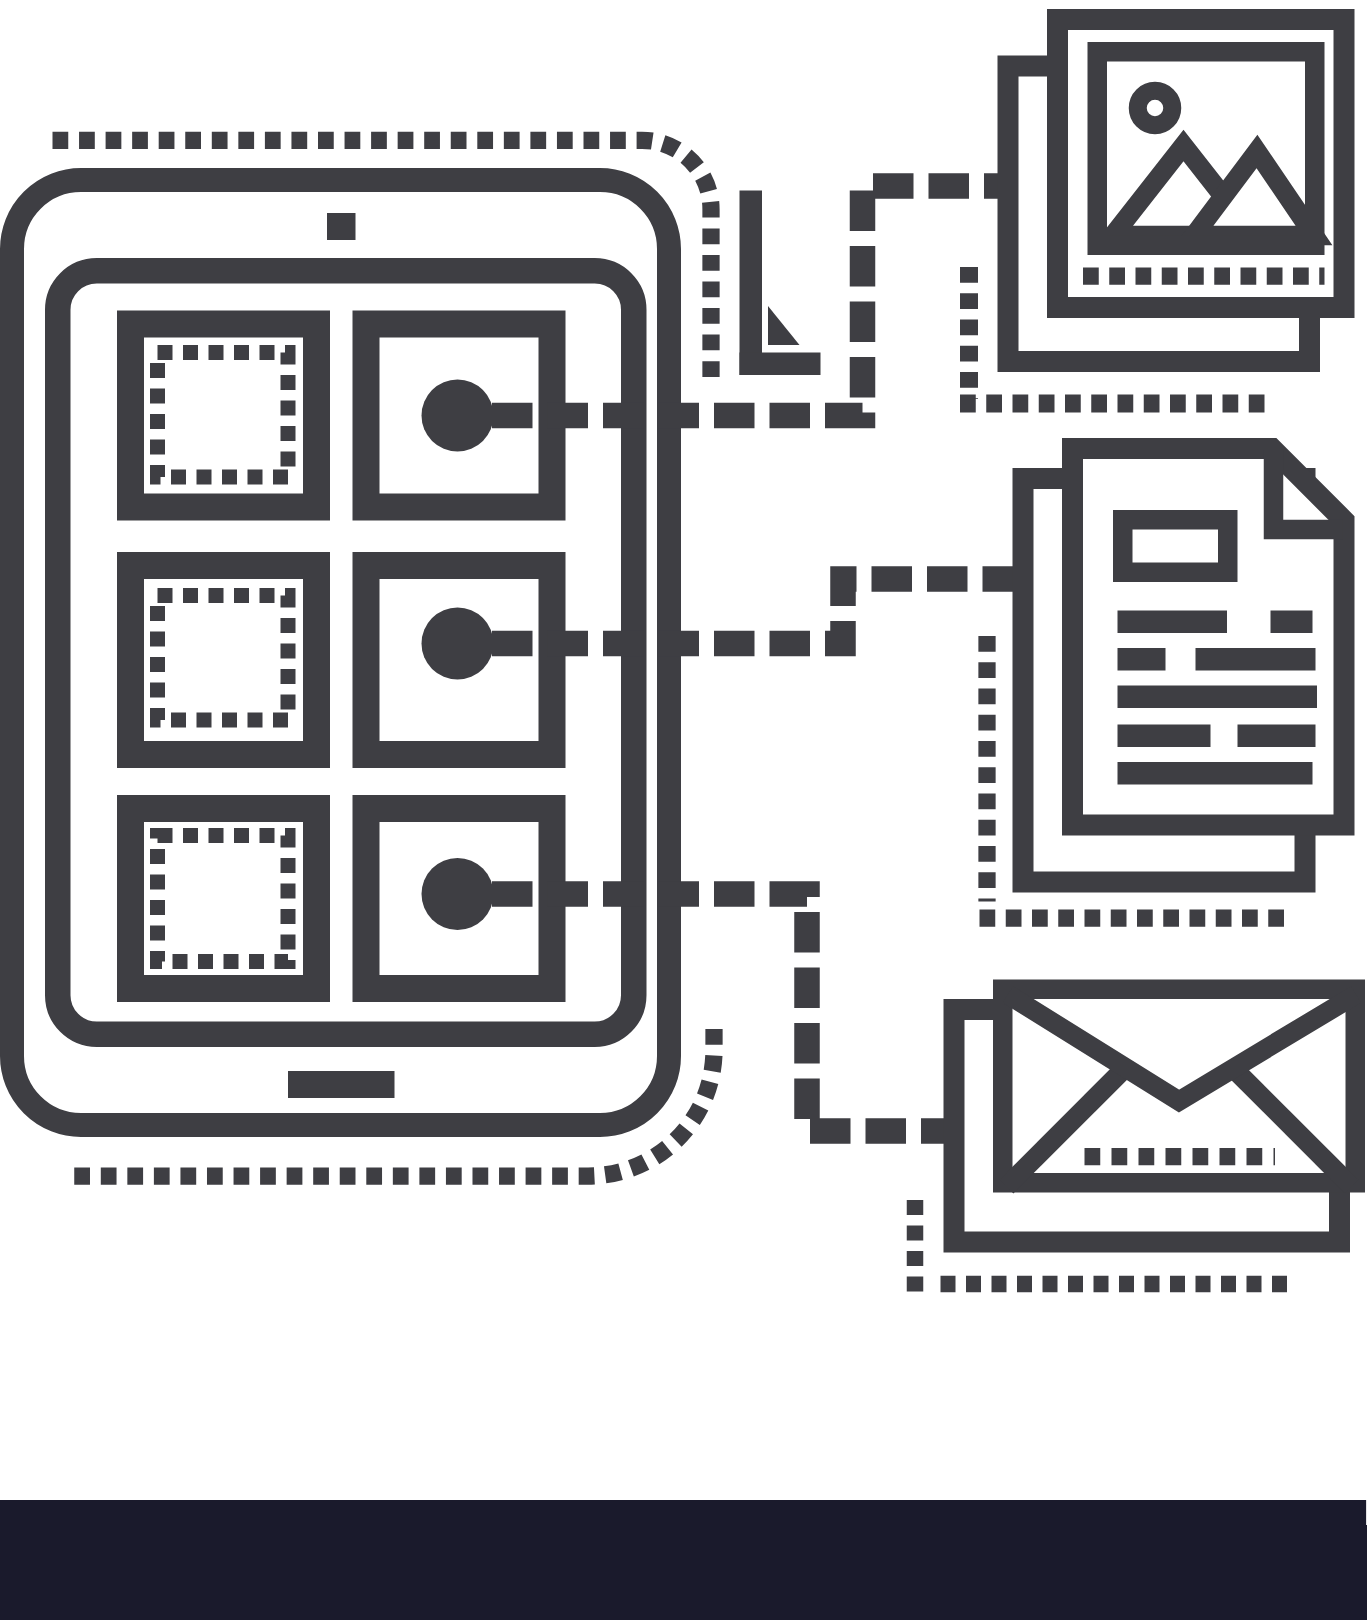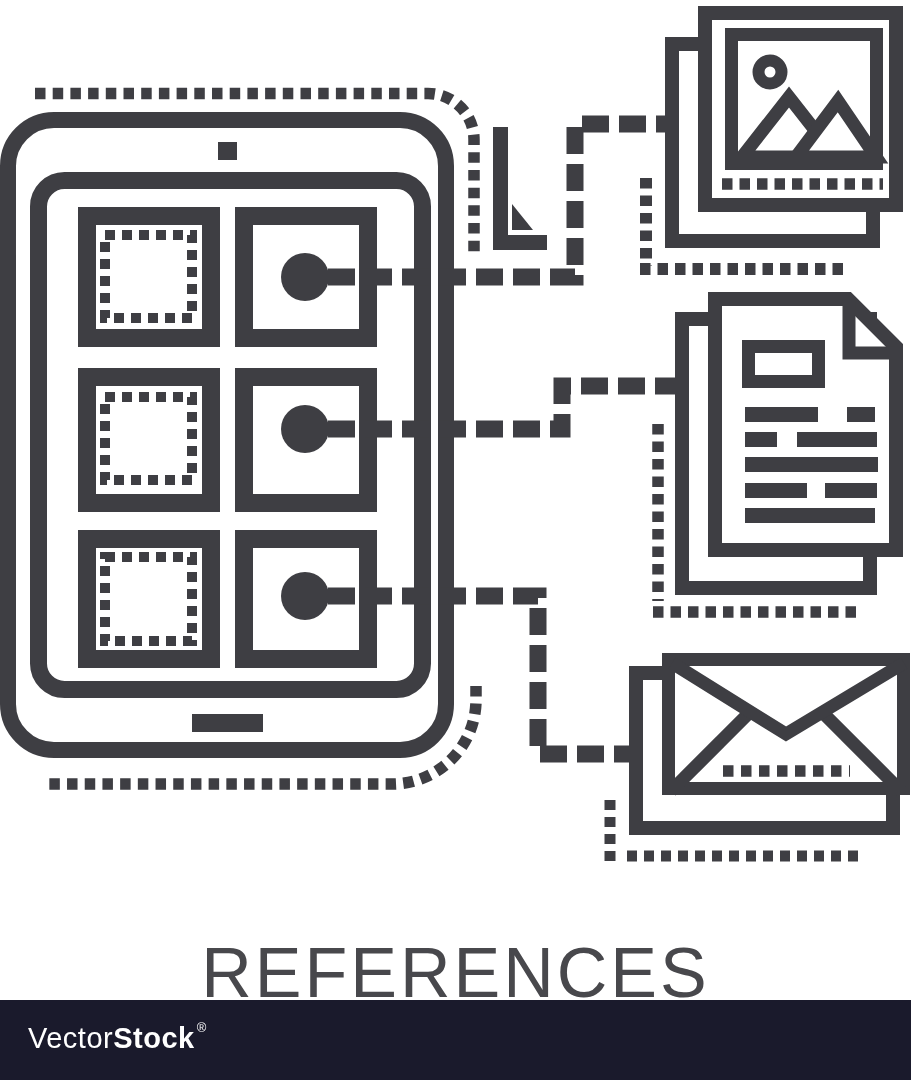--- a/index.html
+++ b/index.html
@@ -137,21 +137,17 @@
       <rect x="668.5" y="659.5" width="235" height="129" stroke-width="13" fill="#ffffff"></rect>
       <g stroke-width="13">
         <path d="M671 791 L752 710"></path>
         <path d="M901 791 L820 710"></path>
         <path d="M672 663 L786 734 L904 663"></path>
       </g>
       <line x1="723" y1="771" x2="850" y2="771" stroke-width="11.5" stroke-dasharray="10.5 7.5"></line>
     </g>
   </svg>
 
-  <div class="caption">REFERENCES</div>
 
   <div class="banner">
-    <div class="brand">
-      <span>Vector</span><span class="bold">Stock</span><sup>®</sup>
-    </div>
   </div>
 
 </div>
 
 </body></html>

